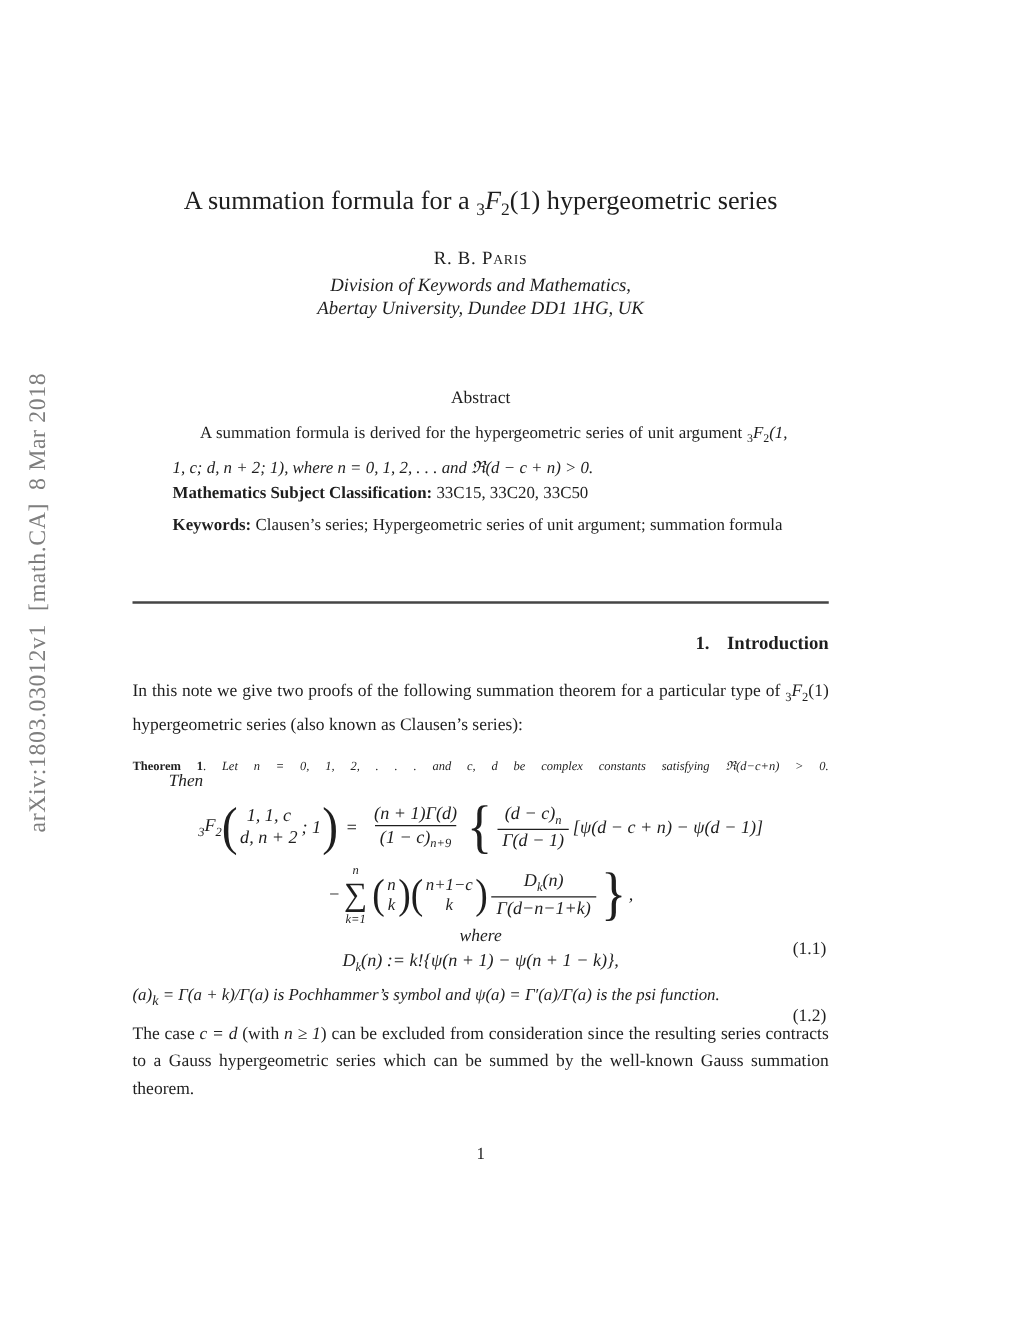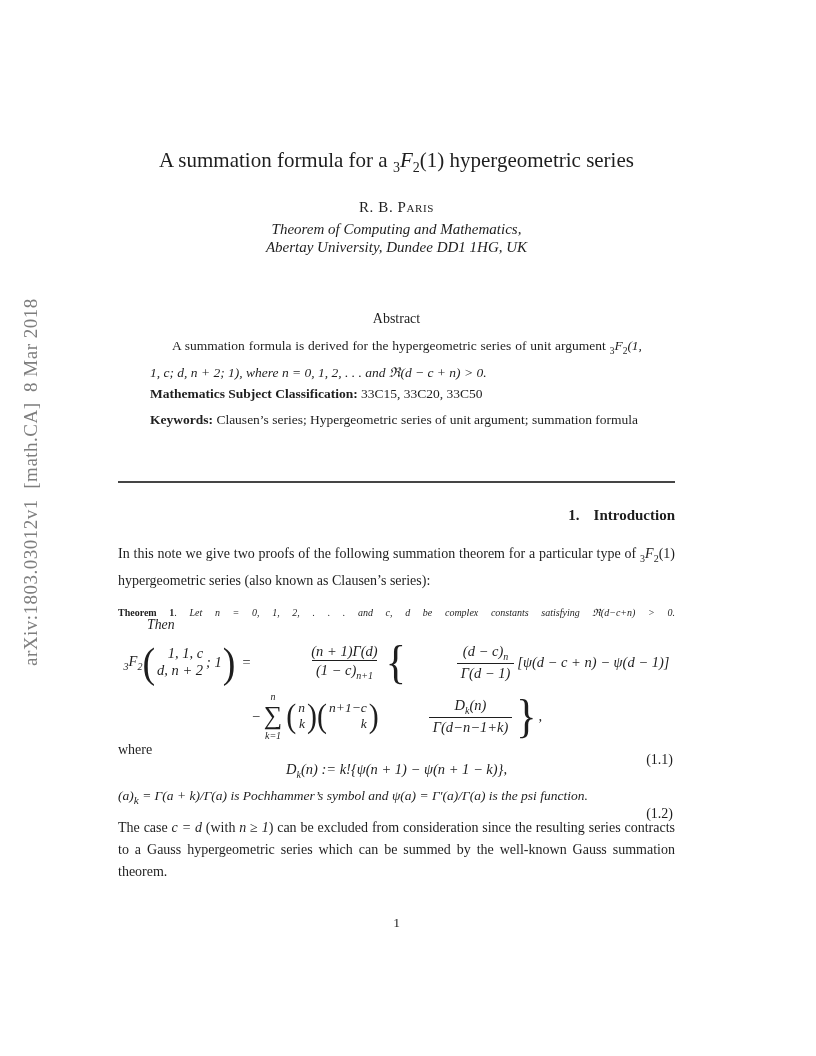--- a/index.html
+++ b/index.html
@@ -17,21 +17,21 @@
     position: absolute;
     left: 20px; top: 228px; height: 508px; width: 36px;
     writing-mode: vertical-rl;
     transform: rotate(180deg);
     color: #7e7e7e;
     font-size: 19px;
     white-space: pre;
     text-align: center;
     letter-spacing: 0.5px;
   }
-  .content { position: absolute; left: 118px; top: 0; width: 557px; height: 1056px; }
+  .content { position: absolute; left: 106px; top: 0; width: 557px; height: 1056px; }
   .blk { position: absolute; left: 0; width: 100%; }
 
   .title { top: 148px; text-align: center; font-size: 21px; font-weight: normal; margin: 0; }
   .title sub { font-size: 14px; }
   .title .mi { font-style: italic; }
 
   .author { top: 199px; text-align: center; font-size: 15px; font-variant: small-caps; letter-spacing: 0.6px; }
   .affil { top: 221px; text-align: center; font-size: 15px; font-style: italic; line-height: 17.5px; }
 
   .abs-head { top: 311px; text-align: center; font-size: 14px; font-weight: normal; }
@@ -69,32 +69,32 @@
 
   
   .eq {
     display: flex; align-items: center; justify-content: center;
     font-size: 14.5px; font-style: italic;
     white-space: nowrap;
   }
   .eq11a { top: 634px; height: 56px; }
   .eq11b { top: 690px; height: 52px; }
   .eq12  { top: 756px; height: 28px; }
-  .where { top: 742px; font-size: 14px; }
+  .where { top: 742px; font-style: italic; font-size: 14px; text-align: center; }
 
   .bigd { font-style: normal; font-weight: 300; line-height: 1; display: inline-block; transform: scaleY(1.12); }
   .p40 { font-size: 38px; }
   .p30 { font-size: 30px; }
   .p44 { font-size: 42px; margin: 0 1px; }
 
-  .stack { display: inline-flex; flex-direction: column; align-items: flex-end; line-height: 1.2; text-align: center; padding: 0 2px; }
+  .stack { display: inline-flex; flex-direction: column; align-items: center; line-height: 1.2; text-align: center; padding: 0 2px; }
   .stack.small { font-size: 13.5px; line-height: 1.15; }
 
   .frac { display: inline-flex; flex-direction: column; align-items: center; text-align: center; margin: 0 3px; }
-  .frac .num, .frac .den { padding: 0 4px; line-height: 1.3; margin-left: 47px; }
+  .frac .num, .frac .den { padding: 0 4px; line-height: 1.3; }
   .frac .den { border-top: 1px solid #1e1e1e; }
   .frac sub { font-size: 9.5px; }
 
   .sum { display: inline-flex; flex-direction: column; align-items: center; line-height: 1; margin: 0 4px 0 2px; }
   .sum .lim { font-size: 10px; line-height: 1.1; }
   .sum .sig { font-size: 26px; font-style: normal; line-height: 1; padding: 1px 0; }
 
   .rel { margin: 0 6px; }
   .mo { margin: 0 1px; }
   .arg { padding: 0 1px; }
@@ -112,21 +112,21 @@
 
   <div class="watermark">arXiv:1803.03012v1  [math.CA]  8 Mar 2018</div>
 
   <div class="content">
 
     <h1 class="blk title"><span>A summation formula for a </span><sub>3</sub><span class="mi">F</span><sub>2</sub><span>(1) hypergeometric series</span></h1>
 
     <div class="blk author">R. B. Paris</div>
 
     <div class="blk affil">
-      <div>Theorem of Computing and Mathematics,</div>
+      <div>Division of Keywords and Mathematics,</div>
       <div>Abertay University, Dundee DD1 1HG, UK</div>
     </div>
 
     <div class="blk abs-head">Abstract</div>
 
     <p class="blk abs-body"><span>A summation formula is derived for the hypergeometric series of unit argument </span><sub>3</sub><span class="mi">F</span><sub>2</sub><span class="mi">(1, 1, c; d, n + 2; 1), where n = 0, 1, 2, . . . and ℜ(d − c + n) &gt; 0.</span></p>
 
     <p class="blk msc"><span class="blabel">Mathematics Subject Classification:</span><span> 33C15, 33C20, 33C50</span></p>
 
     <p class="blk keywords"><span class="blabel">Keywords:</span><span> Clausen’s series; Hypergeometric series of unit argument; summation formula</span></p>
@@ -145,21 +145,21 @@
       <span class="bigd p40">(</span>
       <span class="stack">
         <span>1, 1, c</span>
         <span>d, n + 2</span>
       </span>
       <span class="arg">; 1</span>
       <span class="bigd p40">)</span>
       <span class="rel">=</span>
       <span class="frac">
         <span class="num">(n + 1)Γ(d)</span>
-        <span class="den"><span>(1 − c)</span><sub>n+1</sub></span>
+        <span class="den"><span>(1 − c)</span><sub>n+9</sub></span>
       </span>
       <span class="bigd p44">{</span>
       <span class="frac">
         <span class="num"><span>(d − c)</span><sub>n</sub></span>
         <span class="den">Γ(d − 1)</span>
       </span>
       <span> [ψ(d − c + n) − ψ(d − 1)]</span>
     </div>
 
     <div class="blk eq eq11b">

